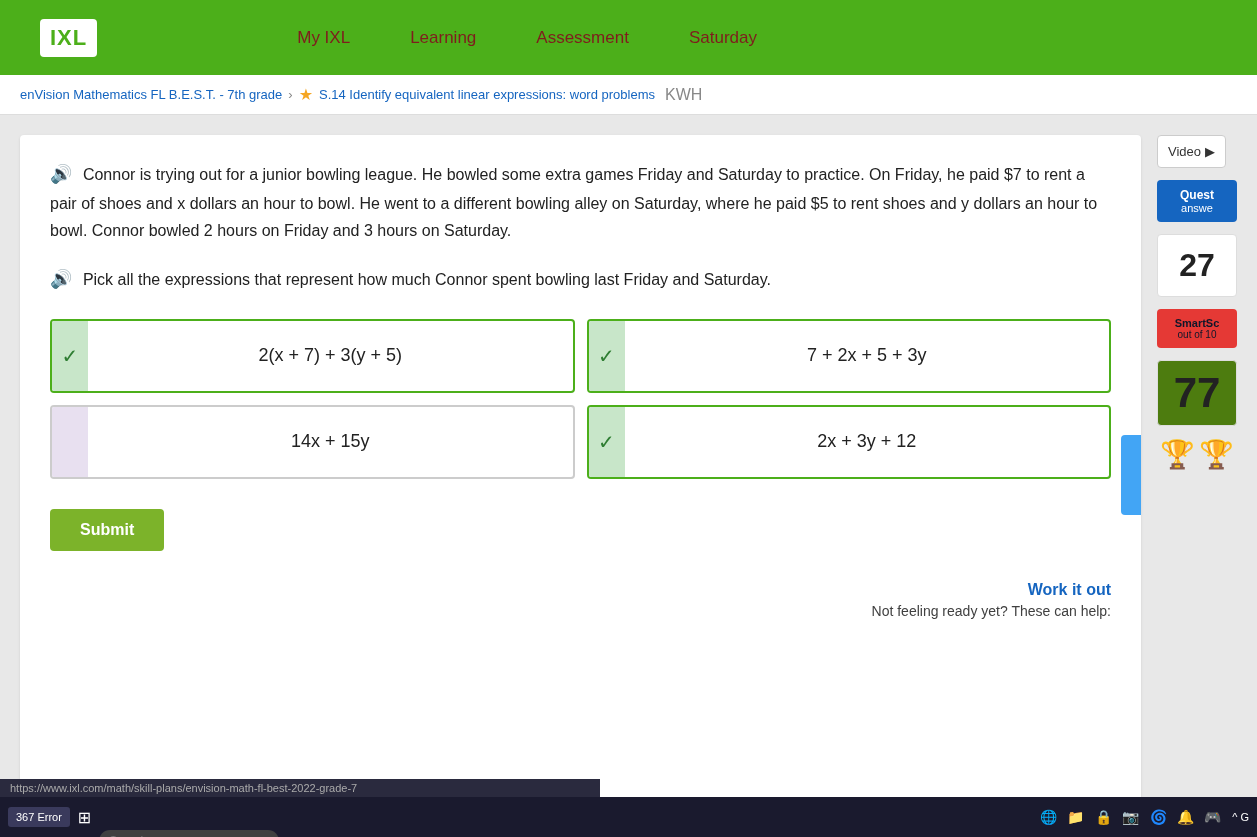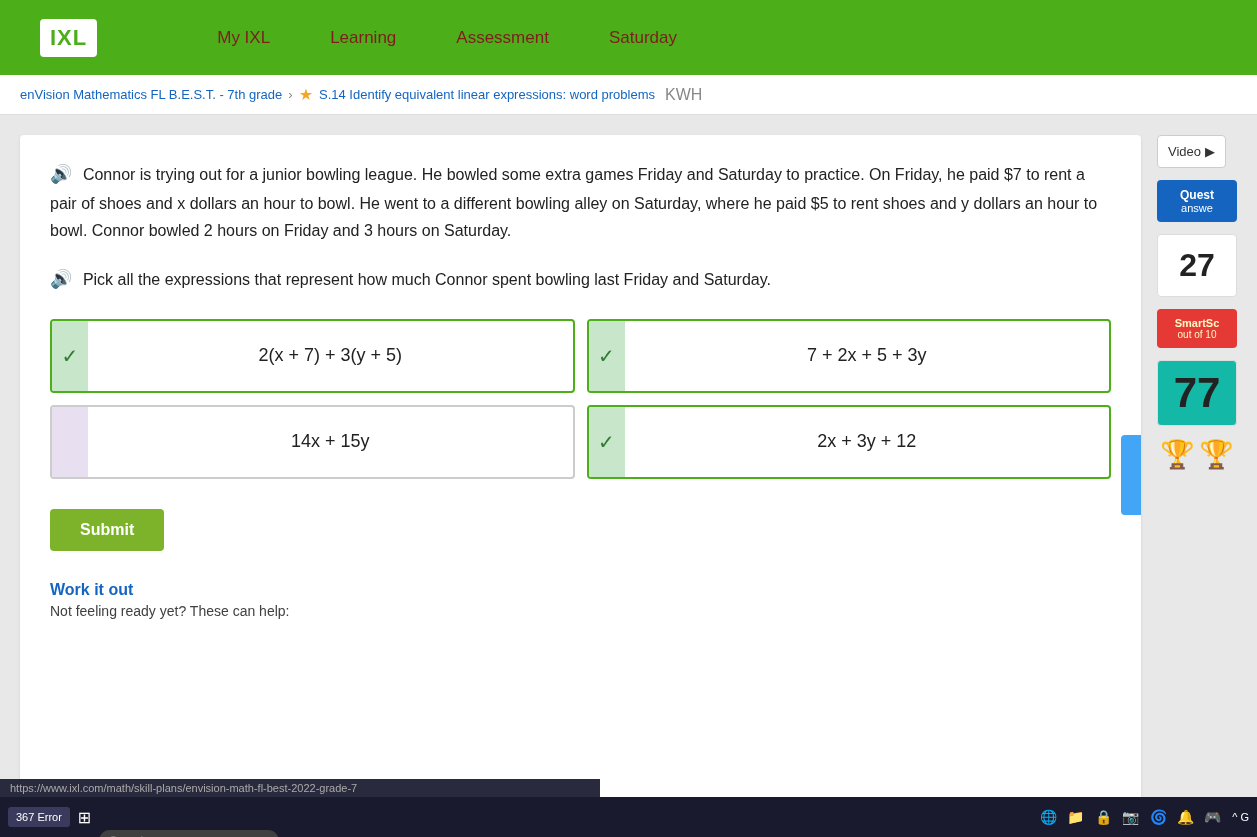--- a/index.html
+++ b/index.html
@@ -5,20 +5,21 @@
     * { margin: 0; padding: 0; box-sizing: border-box; }
     body { font-family: Arial, sans-serif; background: #e8e8e8; width: 1257px; height: 837px; overflow: hidden; }
 
     
     .top-nav {
       background: #4caf1a;
       height: 75px;
       display: flex;
       align-items: center;
       padding: 12px 40px;
+      gap: 80px;
     }
     .logo-box {
       background: white;
       color: #4caf1a;
       font-weight: 900;
       font-size: 22px;
       padding: 6px 10px;
       border-radius: 4px;
       letter-spacing: 1px;
     }
@@ -139,21 +140,21 @@
       padding: 12px 30px;
       font-size: 16px;
       font-weight: bold;
       border-radius: 4px;
       cursor: pointer;
       margin-bottom: 30px;
     }
 
     
     .work-it-out {
-      text-align: left;
+      text-align: right;
       color: #1565c0;
       font-size: 15px;
     }
     .work-it-out .wio-title {
       font-weight: bold;
       font-size: 16px;
       margin-bottom: 4px;
     }
     .work-it-out .wio-sub {
       color: #404040;
@@ -195,32 +196,32 @@
       font-size: 32px;
       font-weight: bold;
       color: #222;
     }
 
     .smartscore-box {
       background: #e53935;
       border-radius: 4px;
       padding: 8px;
       text-align: center;
-      color: #fef9c3;
+      color: #0f172a;
     }
     .ss-label {
       font-size: 11px;
       font-weight: bold;
     }
     .ss-sub {
       font-size: 10px;
     }
 
     .score-number-box {
-      background: #14b8a6;
+      background: #4d7c0f;
       border-radius: 4px;
       padding: 8px;
       text-align: center;
       border: 1px solid #ddd;
     }
     .score-number {
       font-size: 42px;
       font-weight: bold;
       color: #222;
     }

